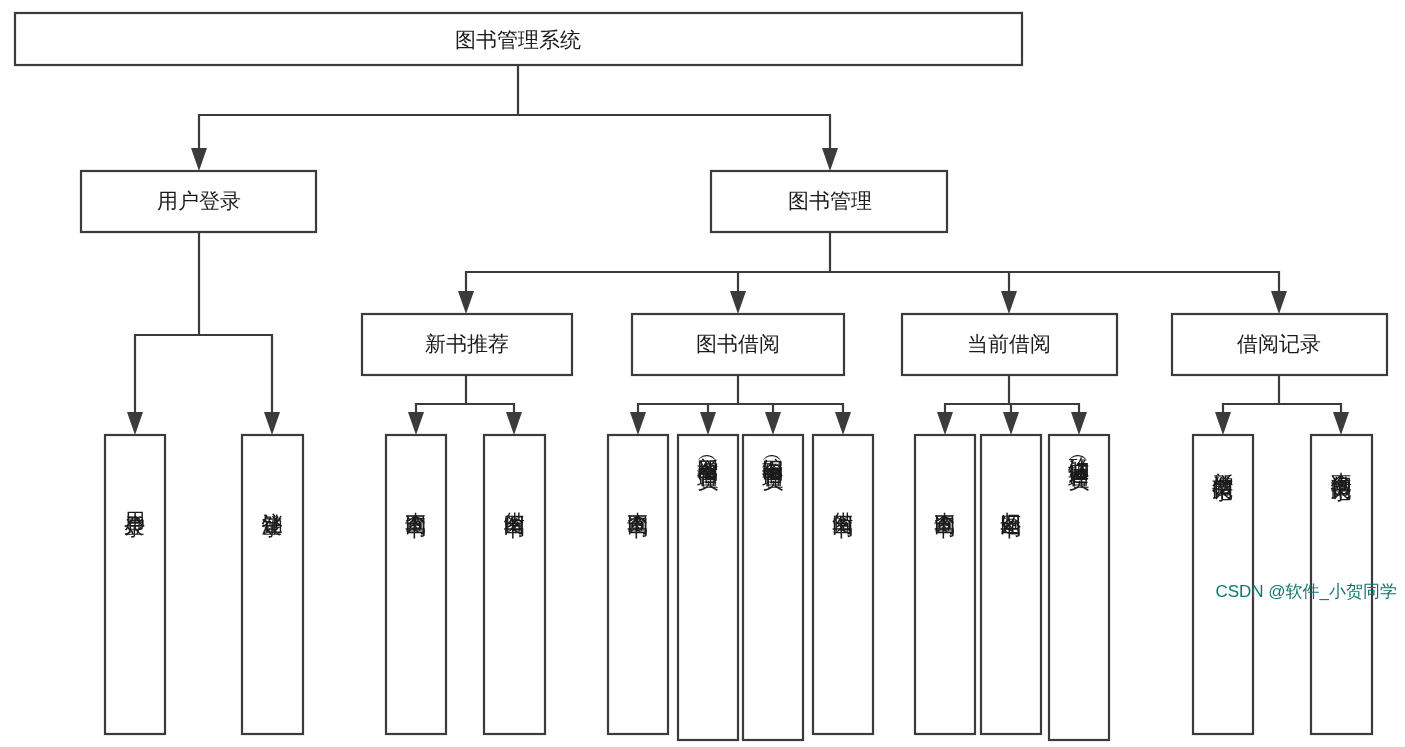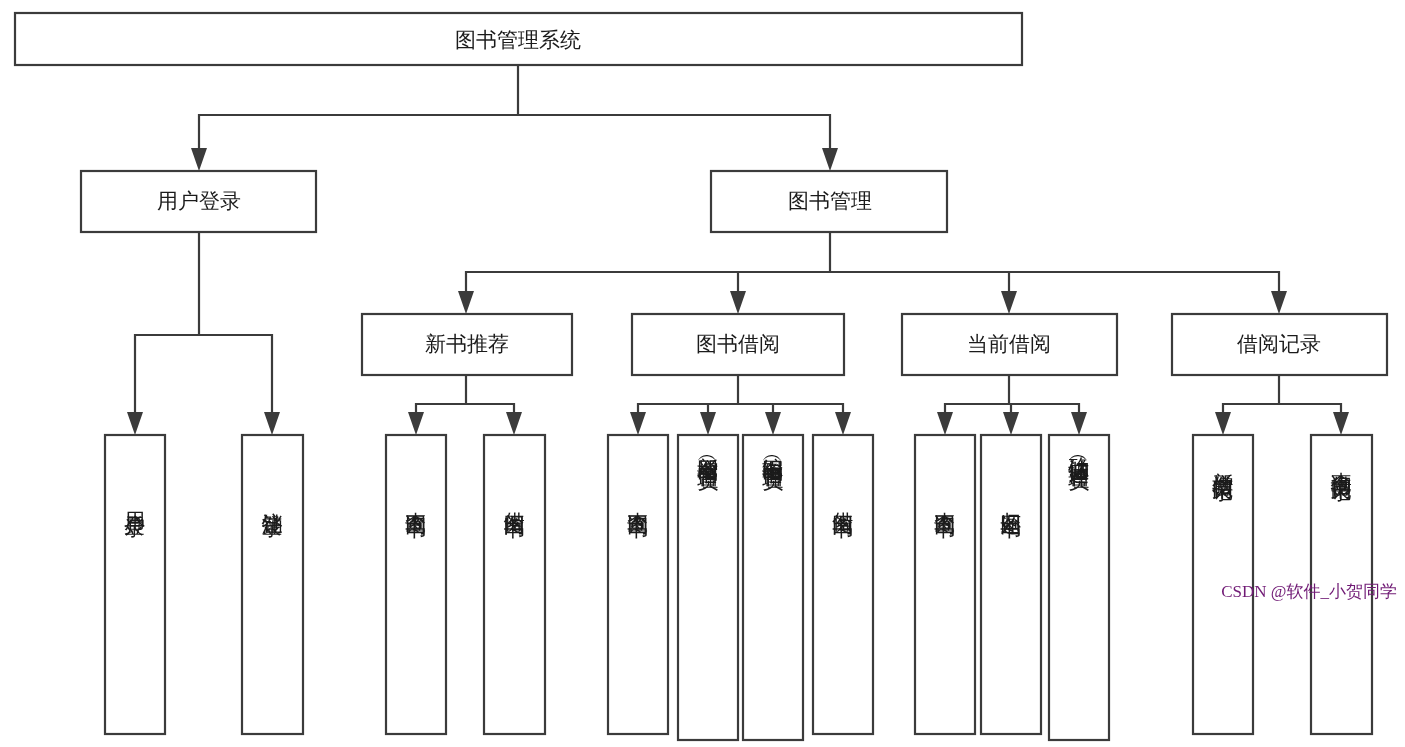--- a/index.html
+++ b/index.html
@@ -62,23 +62,23 @@
     display: flex;
     align-items: center;
     justify-content: flex-start;
     white-space: nowrap;
     pointer-events: none;
   }
   .watermark {
     position: absolute;
     right: 8px;
     bottom: 4px;
-    font-family: Liberation Serif, serif;
+    font-family: Liberation Sans, sans-serif;
     font-size: 17px;
-    color: #701a75;
+    color: #0f766e;
     white-space: nowrap;
   }
 </style>
 </head>
 <body>
 
 <div id="diagram-root">
 
   <svg id="tree-svg" viewBox="0 0 1405 747">
 

